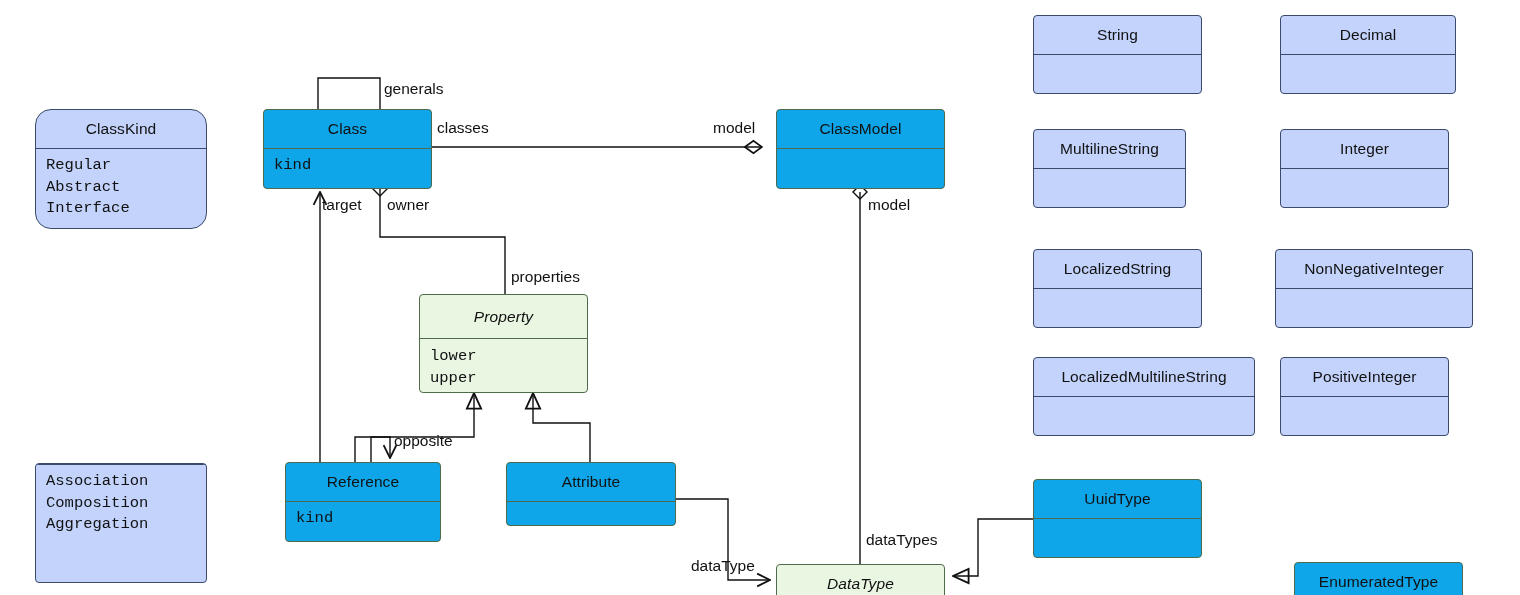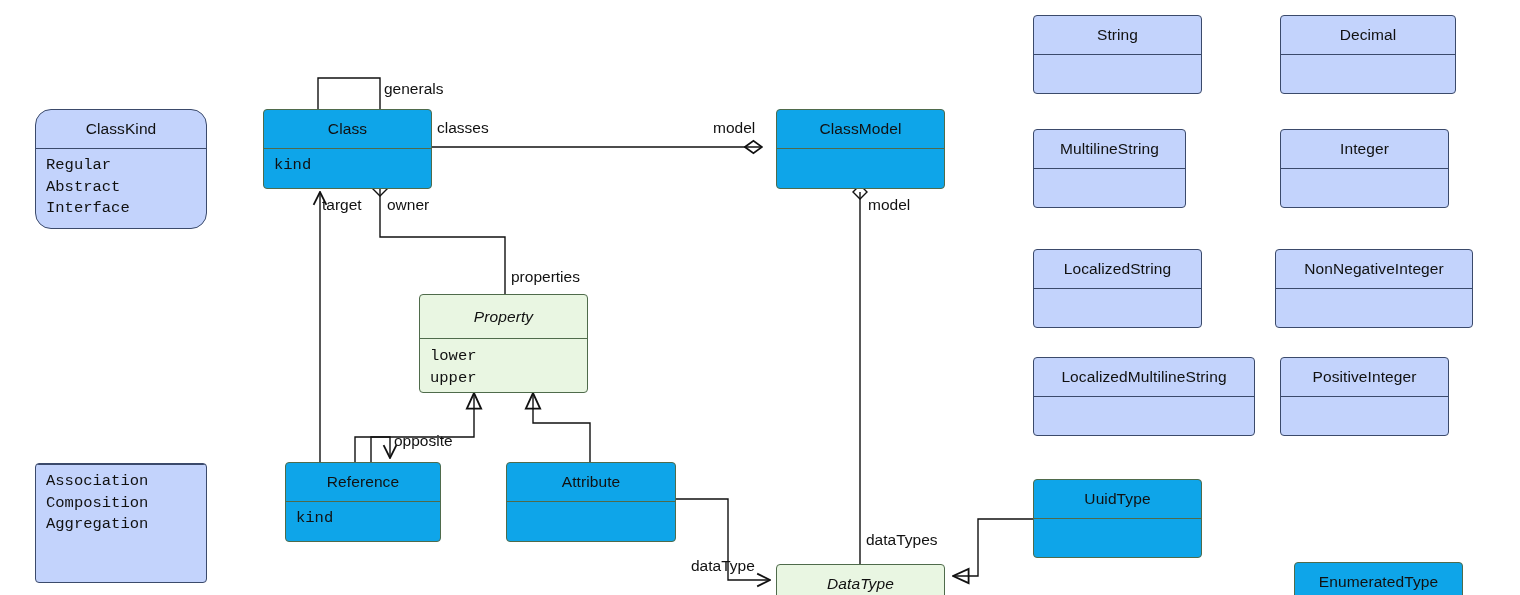--- a/index.html
+++ b/index.html
@@ -208,21 +208,21 @@
   </div>
 
   <div class="uml green" style="left:285px; top:462px; width:156px; height:80px;">
     <div class="hdr" style="height:38px;">Reference</div>
     <div class="sep"></div>
     <div class="body">
       <div class="attr">kind</div>
     </div>
   </div>
 
-  <div class="uml green" style="left:506px; top:462px; width:170px; height:80px;">
+  <div class="uml green" style="left:506px; top:462px; width:170px; height:64px;">
     <div class="hdr" style="height:38px;">Attribute</div>
     <div class="sep"></div>
     <div class="body"></div>
   </div>
 
   <div class="uml green-light" style="left:776px; top:564px; width:169px; height:80px;">
     <div class="hdr italic" style="height:38px;">DataType</div>
 
   </div>
 

